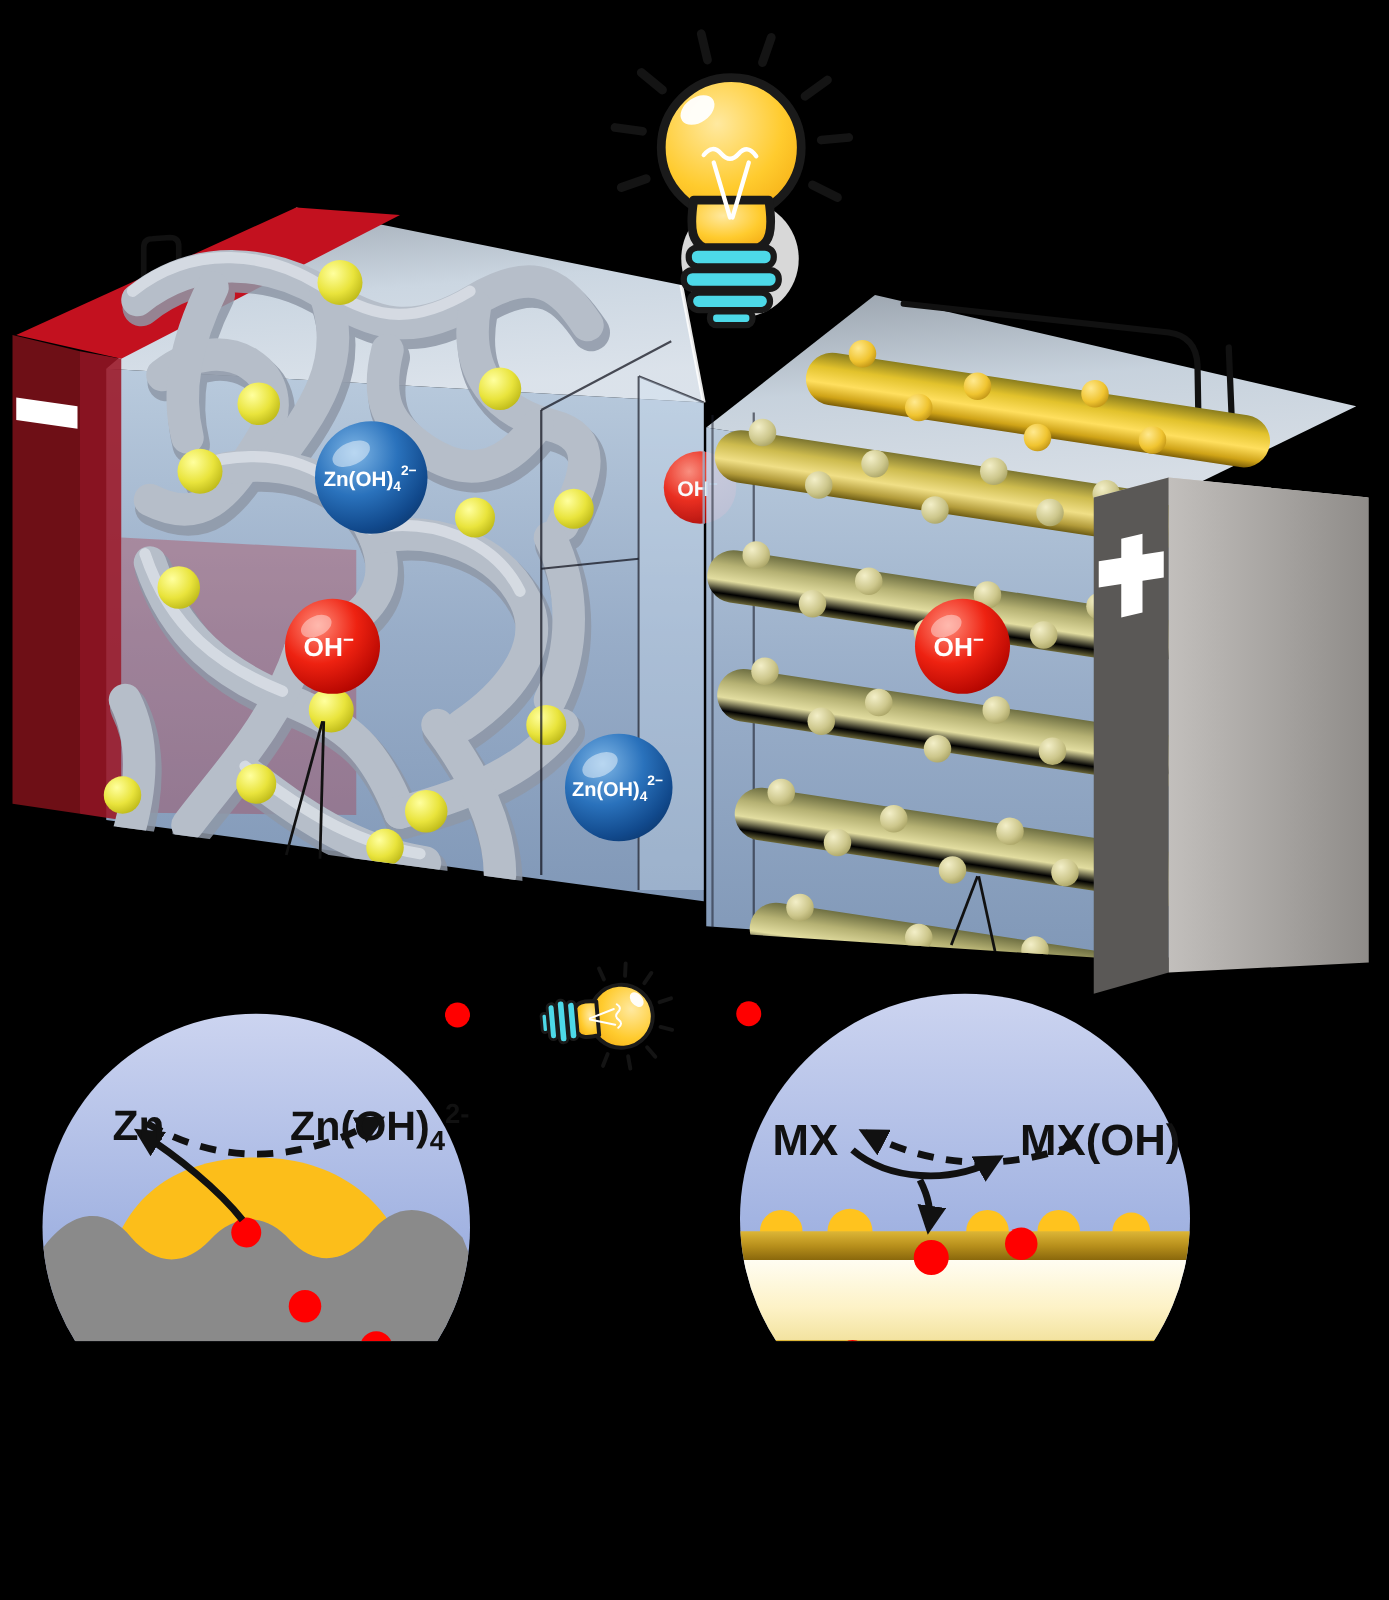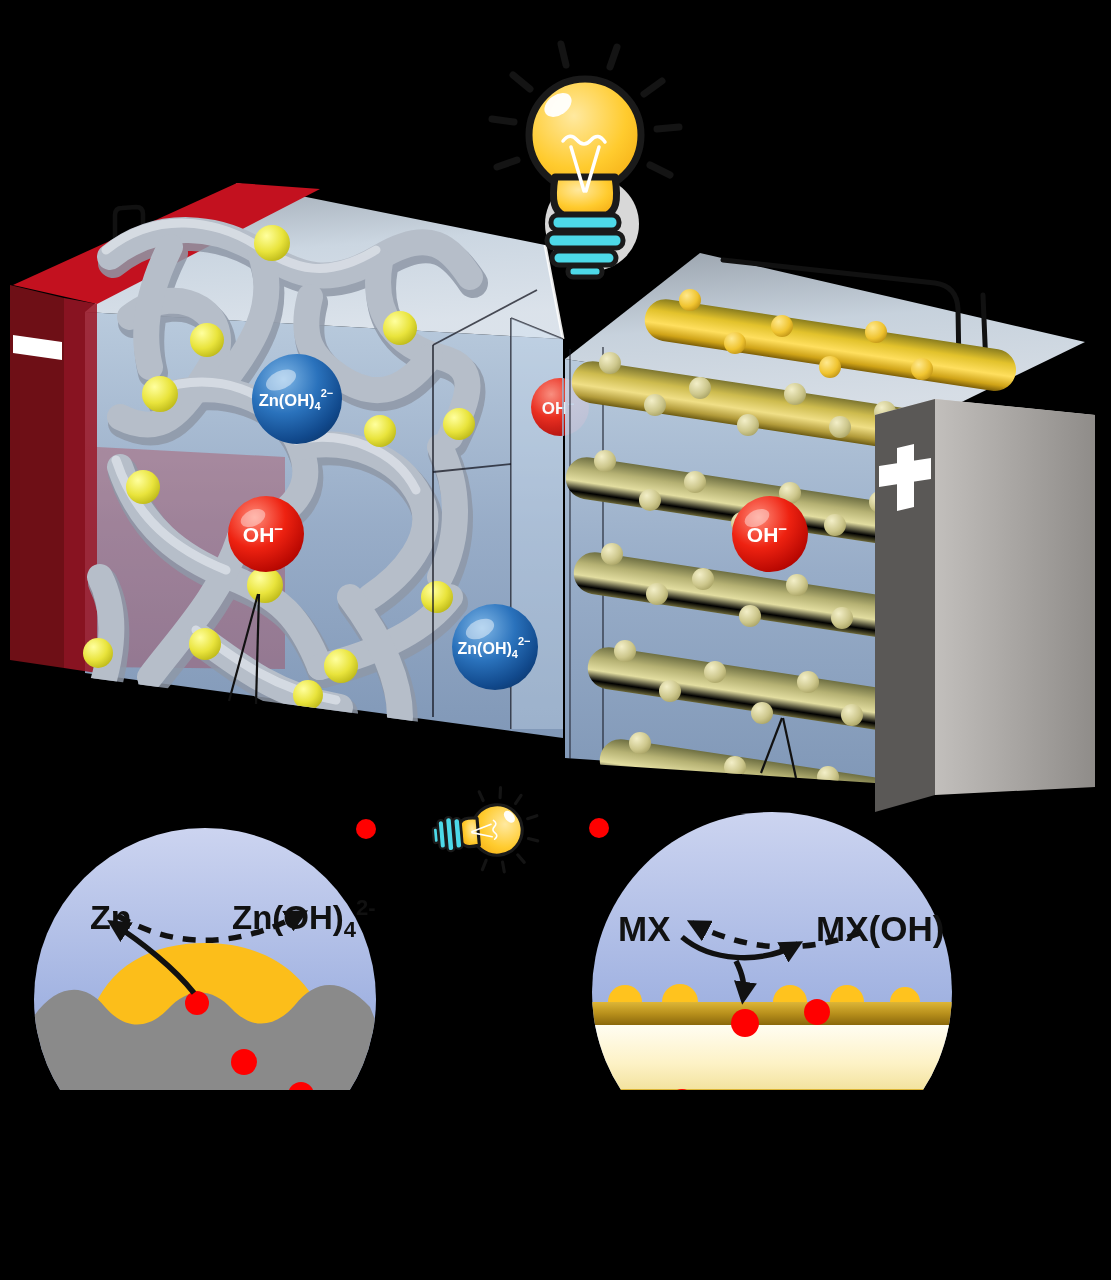--- a/index.html
+++ b/index.html
@@ -1,17 +1,17 @@
 <!DOCTYPE html>
 <html><head>
 <meta charset="utf-8">
 <style>
   html,body{margin:0;padding:0;background:#000;}
   .stage{position:relative;width:1111px;height:1073px;background:#000;overflow:hidden;
-         font-family:"Liberation Sans",sans-serif;margin-top:17px;}
+         font-family:"Liberation Sans",sans-serif;}
   svg{display:block;}
   text{font-family:"Liberation Sans",sans-serif;}
   .ion-label{fill:#fff;font-weight:bold;}
   .inset-label{fill:#111;font-weight:bold;}
 </style>
 </head>
 <body>
 
 <div class="stage">
 <svg width="1111" height="1280" viewBox="0 0 1111 1280">

